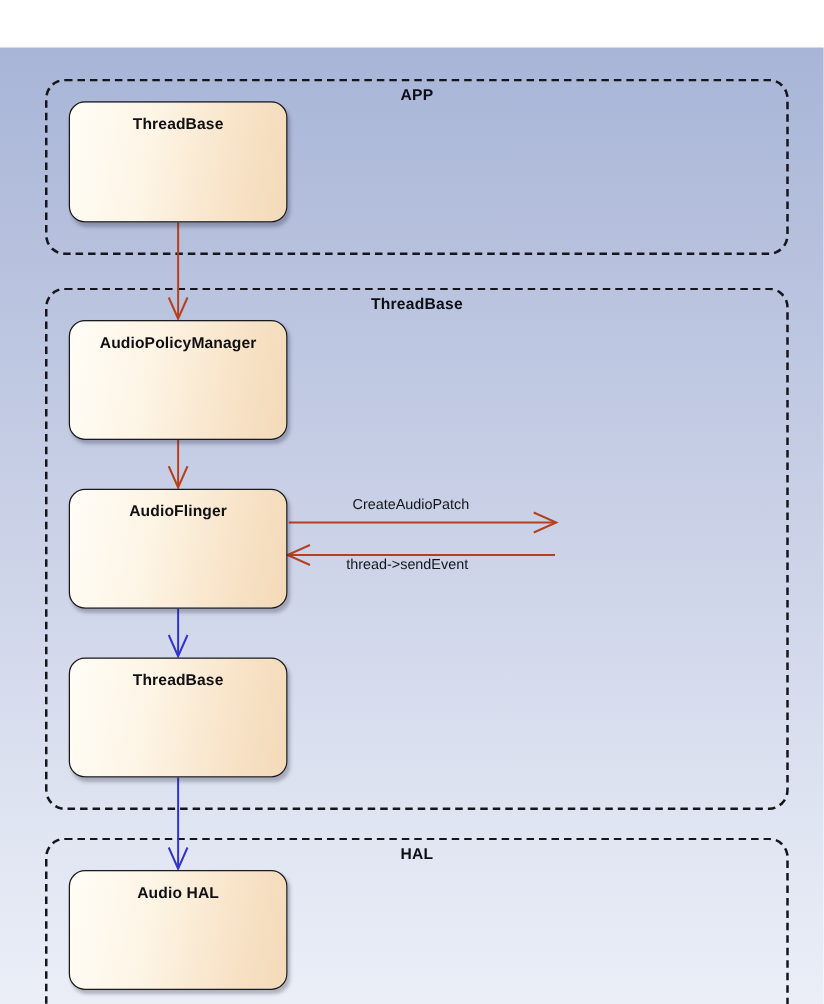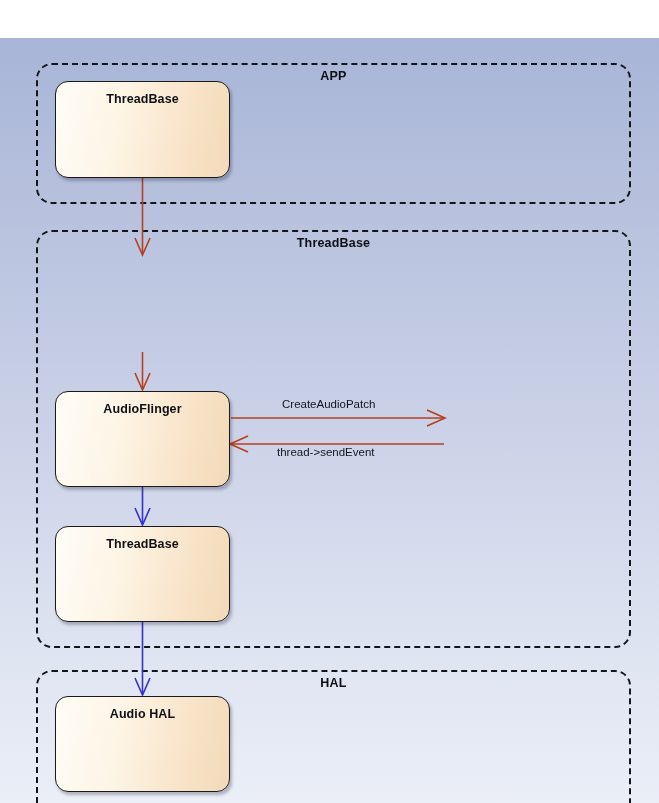--- a/index.html
+++ b/index.html
@@ -133,20 +133,23 @@
     </g>
   </svg>
 
   <span class="edge-label" style="left:282px; top:360px;">CreateAudioPatch</span>
   <span class="edge-label" style="left:277px; top:408px;">thread-&gt;sendEvent</span>
 
   <div class="node" style="left:55px; top:43px; width:175px; height:97px;">
     <span class="node-label">ThreadBase</span>
   </div>
 
+  <div class="node" style="left:55px; top:218px; width:175px; height:96px;">
+    <span class="node-label">AudioPolicyManager</span>
+  </div>
 
   <div class="node" style="left:55px; top:353px; width:175px; height:96px;">
     <span class="node-label">AudioFlinger</span>
   </div>
 
 
   <div class="node" style="left:55px; top:658px; width:175px; height:96px;">
     <span class="node-label">Audio HAL</span>
   </div>
 

